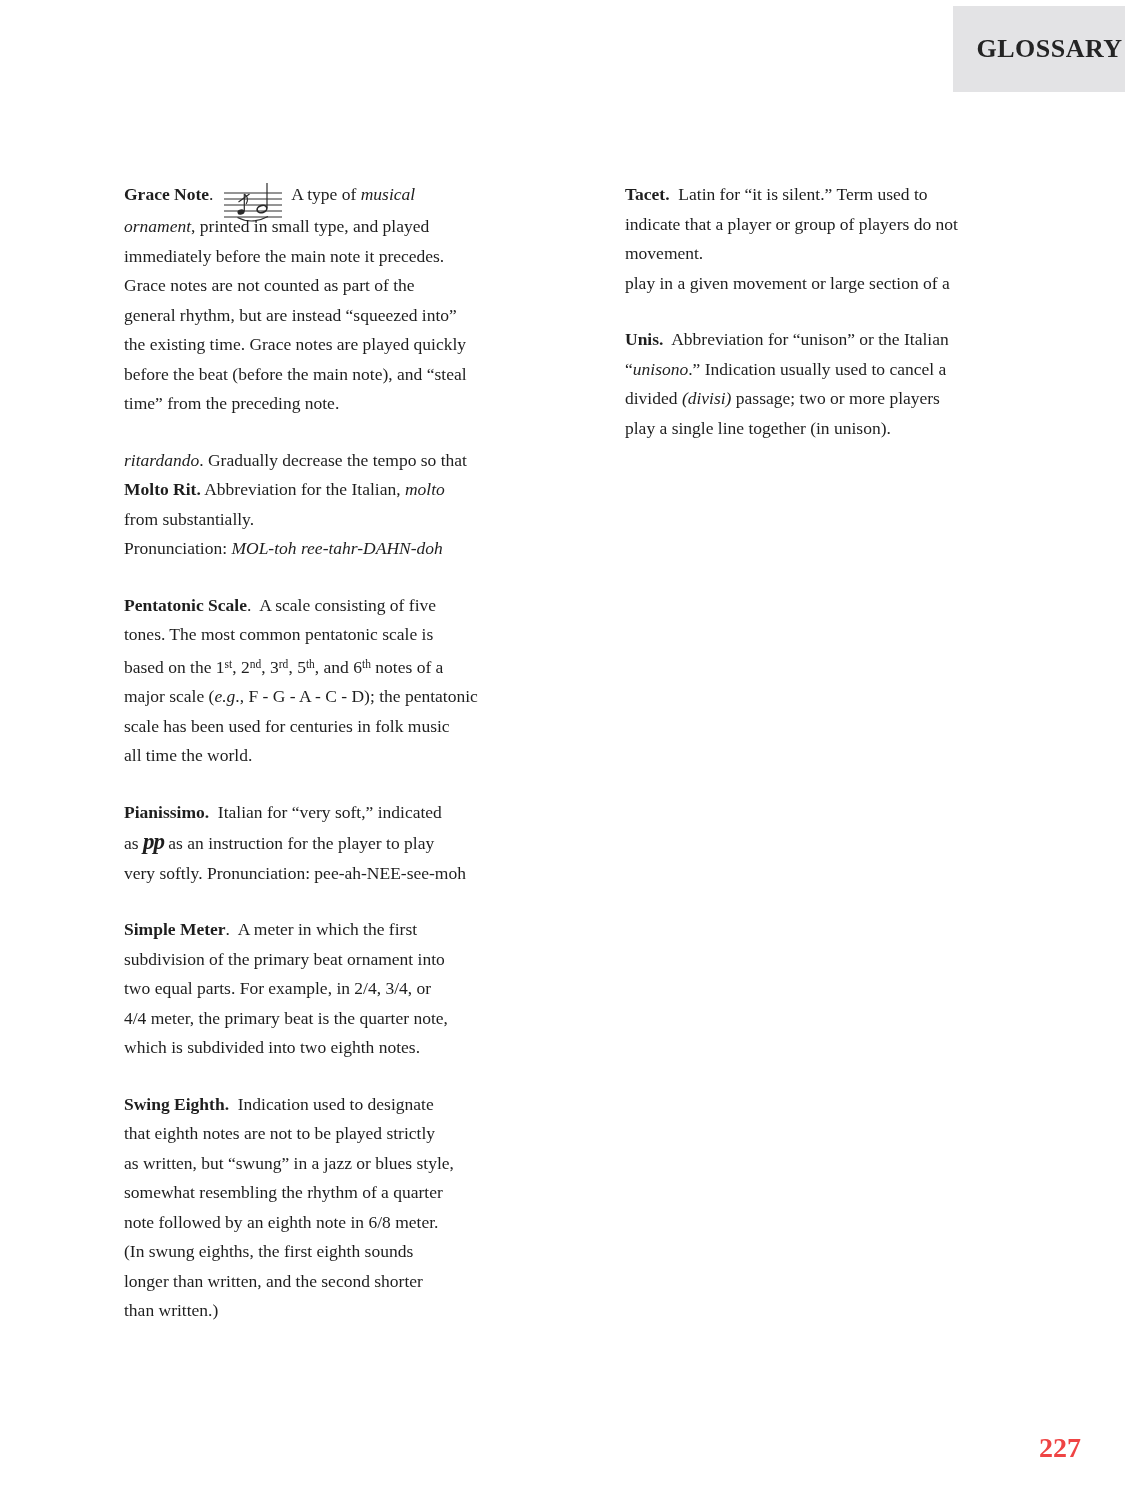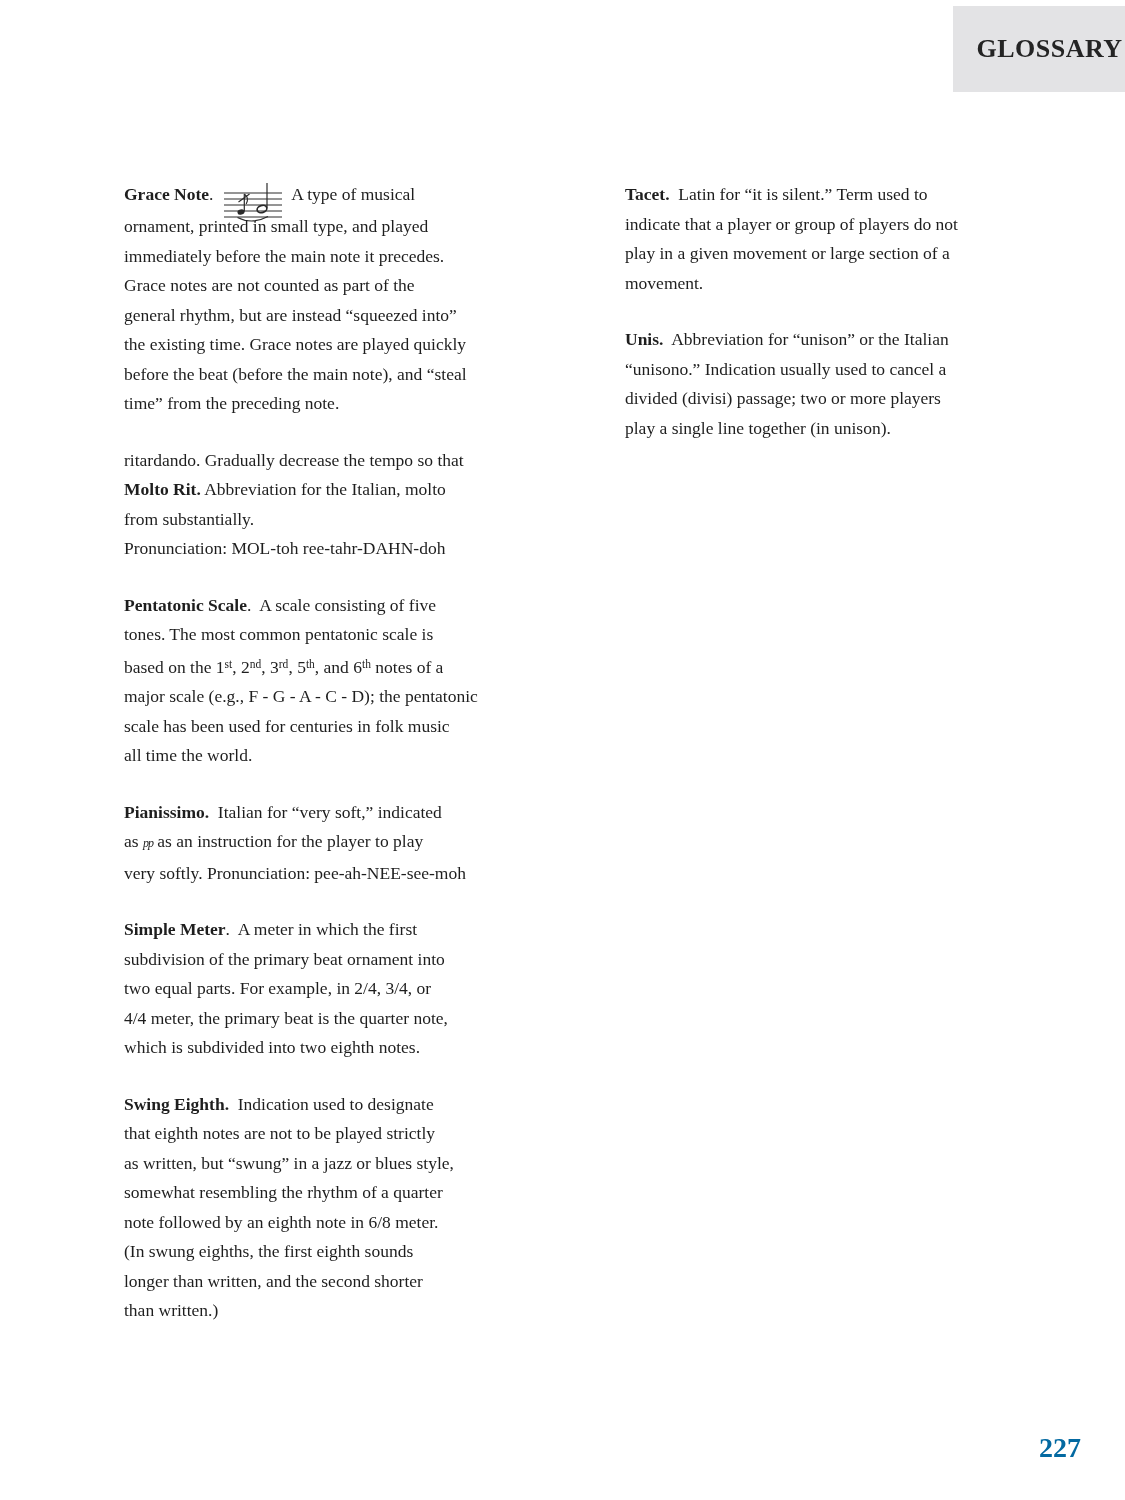--- a/index.html
+++ b/index.html
@@ -36,44 +36,44 @@
   .col-left  { left: 124px; }
   .col-right { left: 625px; }
   .entry { margin: 0 0 27px 0; }
   .line {
     white-space: pre;
     font-size: 17.5px;
     line-height: 29.5px;
   }
   .run-n  { }
   .run-b  { font-weight: bold; }
-  .run-i  { }
+  .run-i  { font-style: italic; }
   .run-sup {
     font-size: 11.5px;
     vertical-align: 5px;
     margin-top: 12px;
   }
   .run-pp {
-    font-weight: normal;
+    font-weight: bold;
     font-style: italic;
-    font-size: 12px;
+    font-size: 23px;
     letter-spacing: -1px;
   }
   .notation {
     display: inline-block;
     vertical-align: -12px;
     margin: -12px 3px -12px 3px;
   }
   .page-number {
     position: absolute;
     left: 1039px;
     top: 1432px;
     font-weight: bold;
     font-size: 28px;
-    color: #0369a1;
+    color: #ef4444;
   }
 </style>
 </head>
 <body>
 
 <div class="page">
   <div class="header-box">
     <span class="header-title">GLOSSARY</span>
   </div>
 
@@ -137,22 +137,22 @@
         <div class="line"><span class="run-n">note followed by an eighth note in 6/8 meter.</span></div>
         <div class="line"><span class="run-n">(In swung eighths, the first eighth sounds</span></div>
         <div class="line"><span class="run-n">longer than written, and the second shorter</span></div>
         <div class="line"><span class="run-n">than written.)</span></div>
       </div>
     </div>
   <div class="col col-right" id="col-right">
       <div class="entry">
         <div class="line"><span class="run-b">Tacet.</span><span class="run-n">  Latin for “it is silent.” Term used to</span></div>
         <div class="line"><span class="run-n">indicate that a player or group of players do not</span></div>
+        <div class="line"><span class="run-n">movement.</span></div>
         <div class="line"><span class="run-n">play in a given movement or large section of a</span></div>
-        <div class="line"><span class="run-n">movement.</span></div>
       </div>
       <div class="entry">
         <div class="line"><span class="run-b">Unis.</span><span class="run-n">  Abbreviation for “unison” or the Italian</span></div>
         <div class="line"><span class="run-n">“</span><span class="run-i">unisono</span><span class="run-n">.” Indication usually used to cancel a</span></div>
         <div class="line"><span class="run-n">divided </span><span class="run-i">(divisi)</span><span class="run-n"> passage; two or more players</span></div>
         <div class="line"><span class="run-n">play a single line together (in unison).</span></div>
       </div>
     </div>
 
   <div class="page-number">227</div>

